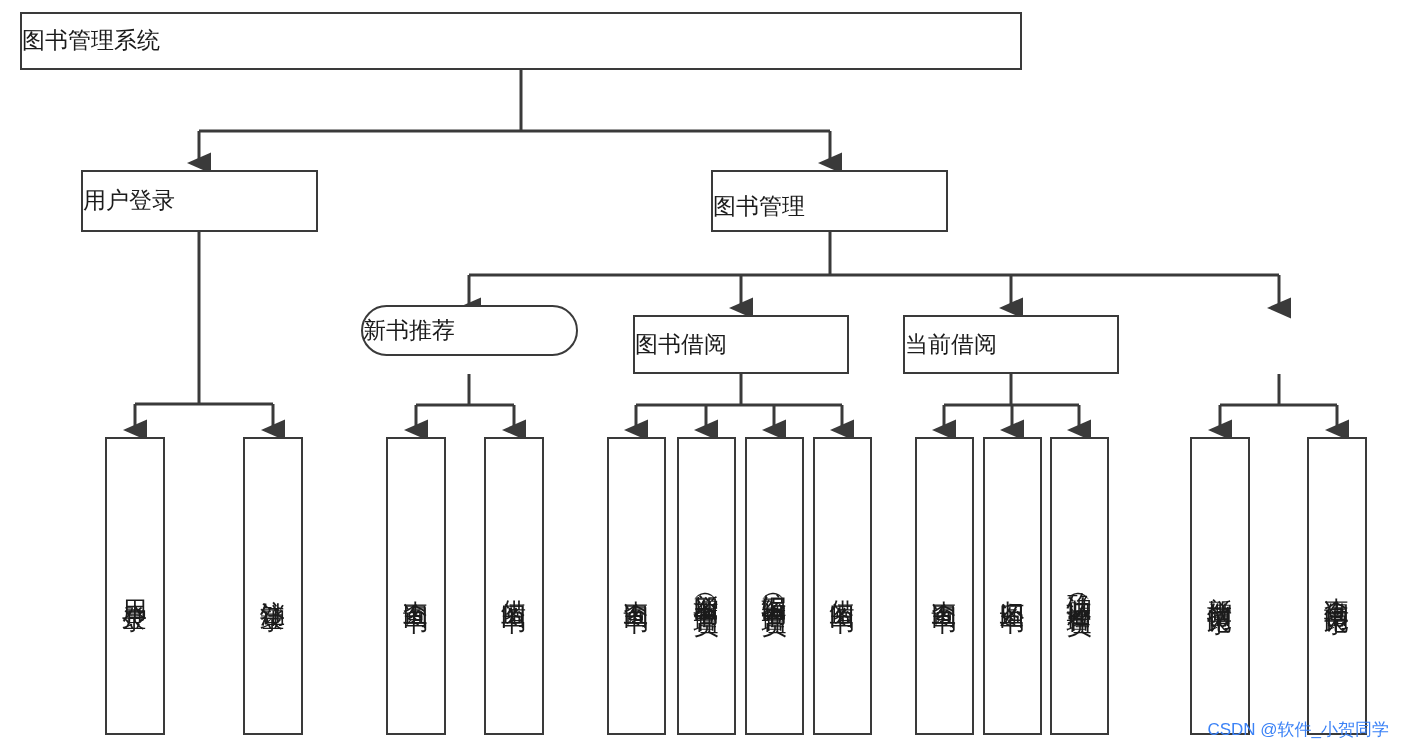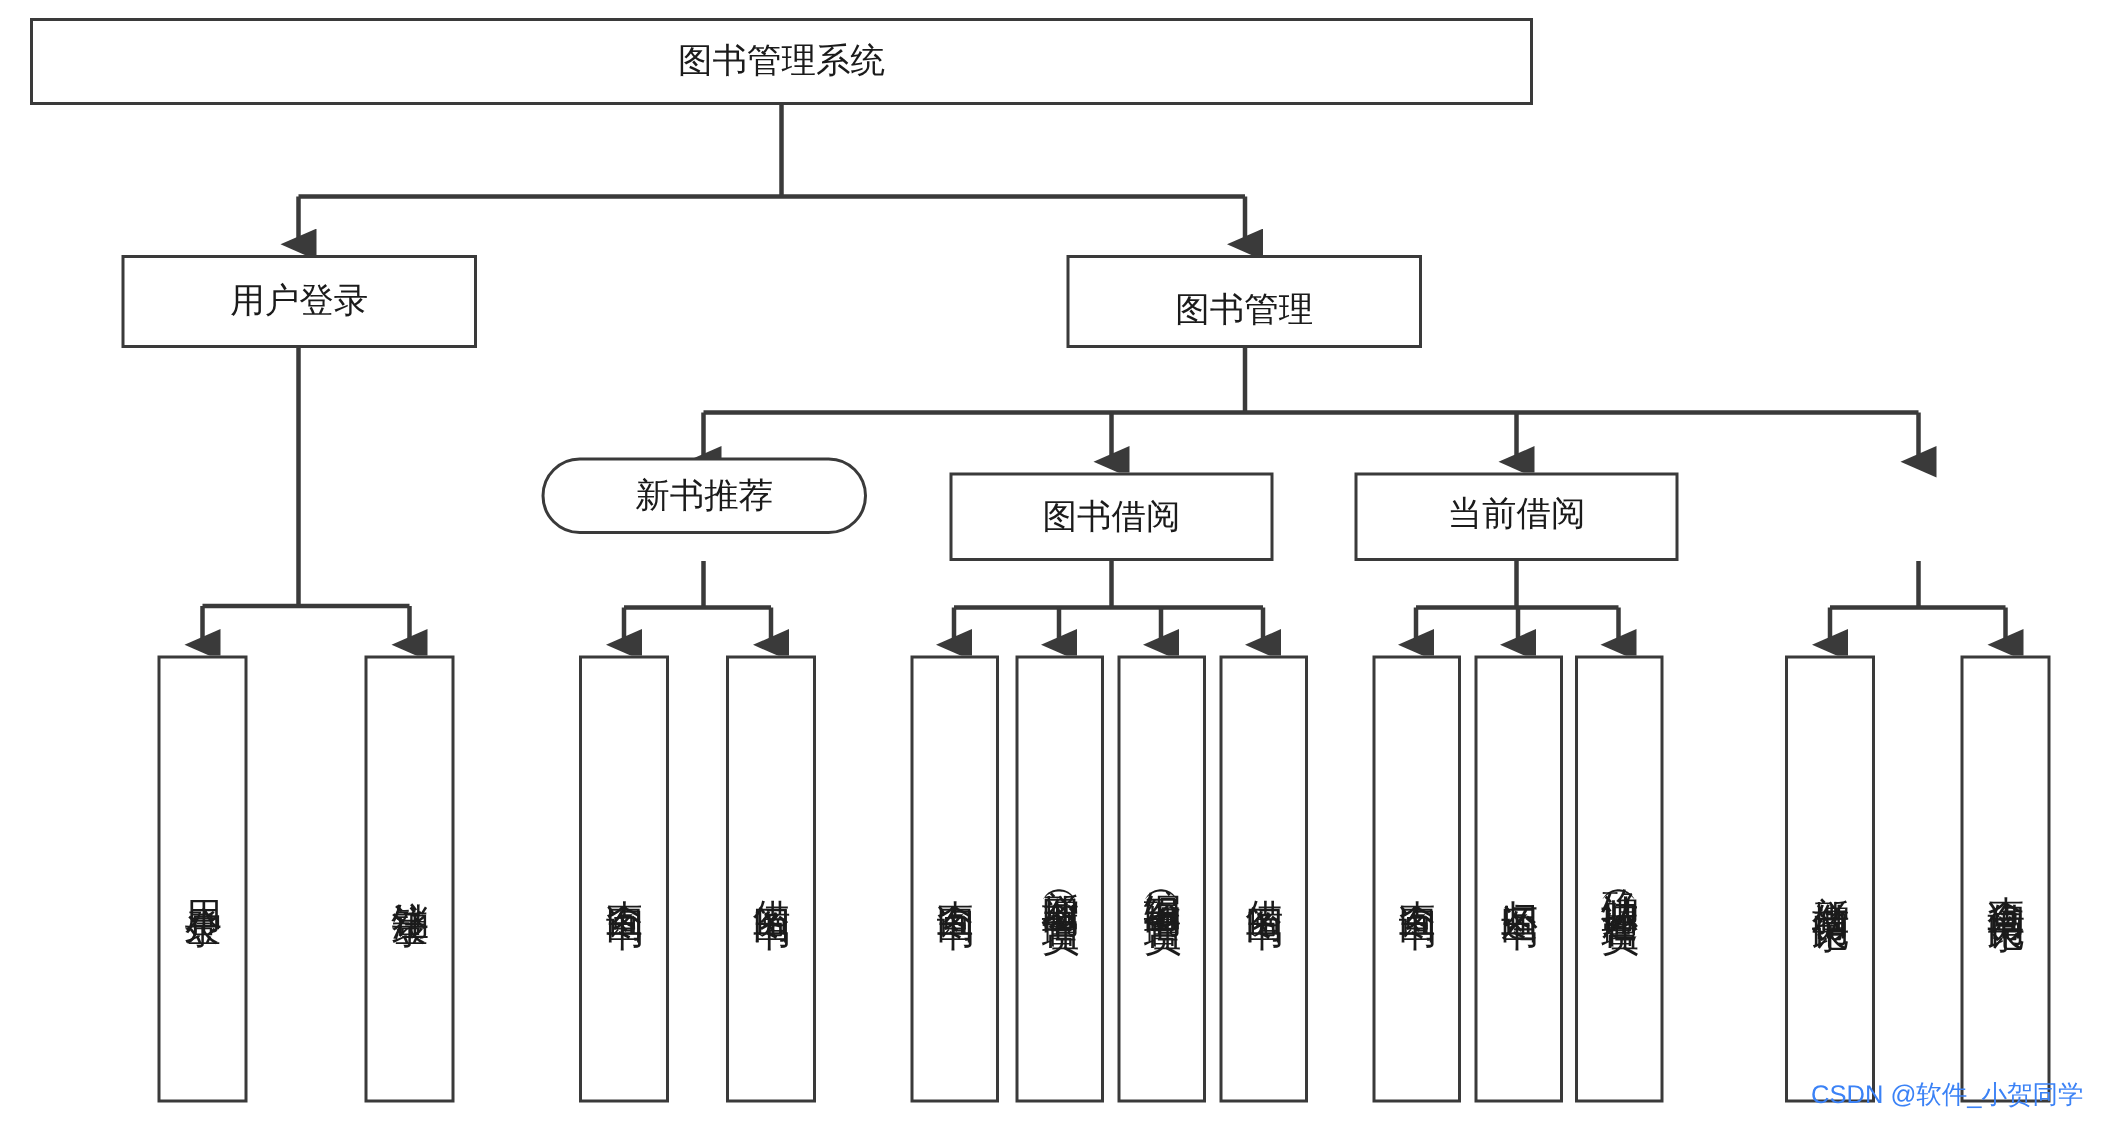--- a/index.html
+++ b/index.html
@@ -24,21 +24,21 @@
     width: 1405px;
     height: 747px;
   }
   .node {
     position: absolute;
     box-sizing: border-box;
     background: #ffffff;
     border: 2px solid #3a3a3a;
     display: flex;
     align-items: center;
-    justify-content: center;
+    justify-content: flex-start;
     z-index: 3;
   }
   .node .label {
     color: #1b1b1b;
     line-height: 1.12;
     text-align: center;
     white-space: nowrap;
   }
   .node.horizontal .label {
     font-size: 23px;
@@ -130,21 +130,21 @@
   <div class="node horizontal" id="node-l2-1" style="left: 711px; top: 170px; width: 237px; height: 62px; border-color: rgb(58, 58, 58);">
     <span class="label" style="color: rgb(27, 27, 27); margin-top: 12px;">图书管理</span>
   </div>
 
   <div class="node horizontal" id="node-l3-0" style="left: 361px; top: 305px; width: 217px; height: 51px; border-color: rgb(58, 58, 58); border-radius: 26px;">
     <span class="label" style="color: rgb(27, 27, 27);">新书推荐</span>
   </div>
   <div class="node horizontal" id="node-l3-1" style="left: 633px; top: 315px; width: 216px; height: 59px; border-color: rgb(58, 58, 58);">
     <span class="label" style="color: rgb(27, 27, 27);">图书借阅</span>
   </div>
-  <div class="node horizontal" id="node-l3-2" style="left: 903px; top: 315px; width: 216px; height: 59px; border-color: rgb(58, 58, 58); font-family: Liberation Mono, monospace;">
+  <div class="node horizontal" id="node-l3-2" style="left: 903px; top: 315px; width: 216px; height: 59px; border-color: rgb(58, 58, 58);">
     <span class="label" style="color: rgb(27, 27, 27);">当前借阅</span>
   </div>
 
   <div class="node vertical" id="node-leaf-0" style="left: 105px; top: 437px; width: 60px; height: 298px; border-color: rgb(58, 58, 58);">
     <span class="label" style="color: rgb(27, 27, 27);">用户登录</span>
   </div>
   <div class="node vertical" id="node-leaf-1" style="left: 243px; top: 437px; width: 60px; height: 298px; border-color: rgb(58, 58, 58);">
     <span class="label" style="color: rgb(27, 27, 27);">注销登录</span>
   </div>
   <div class="node vertical" id="node-leaf-2" style="left: 386px; top: 437px; width: 60px; height: 298px; border-color: rgb(58, 58, 58);">

